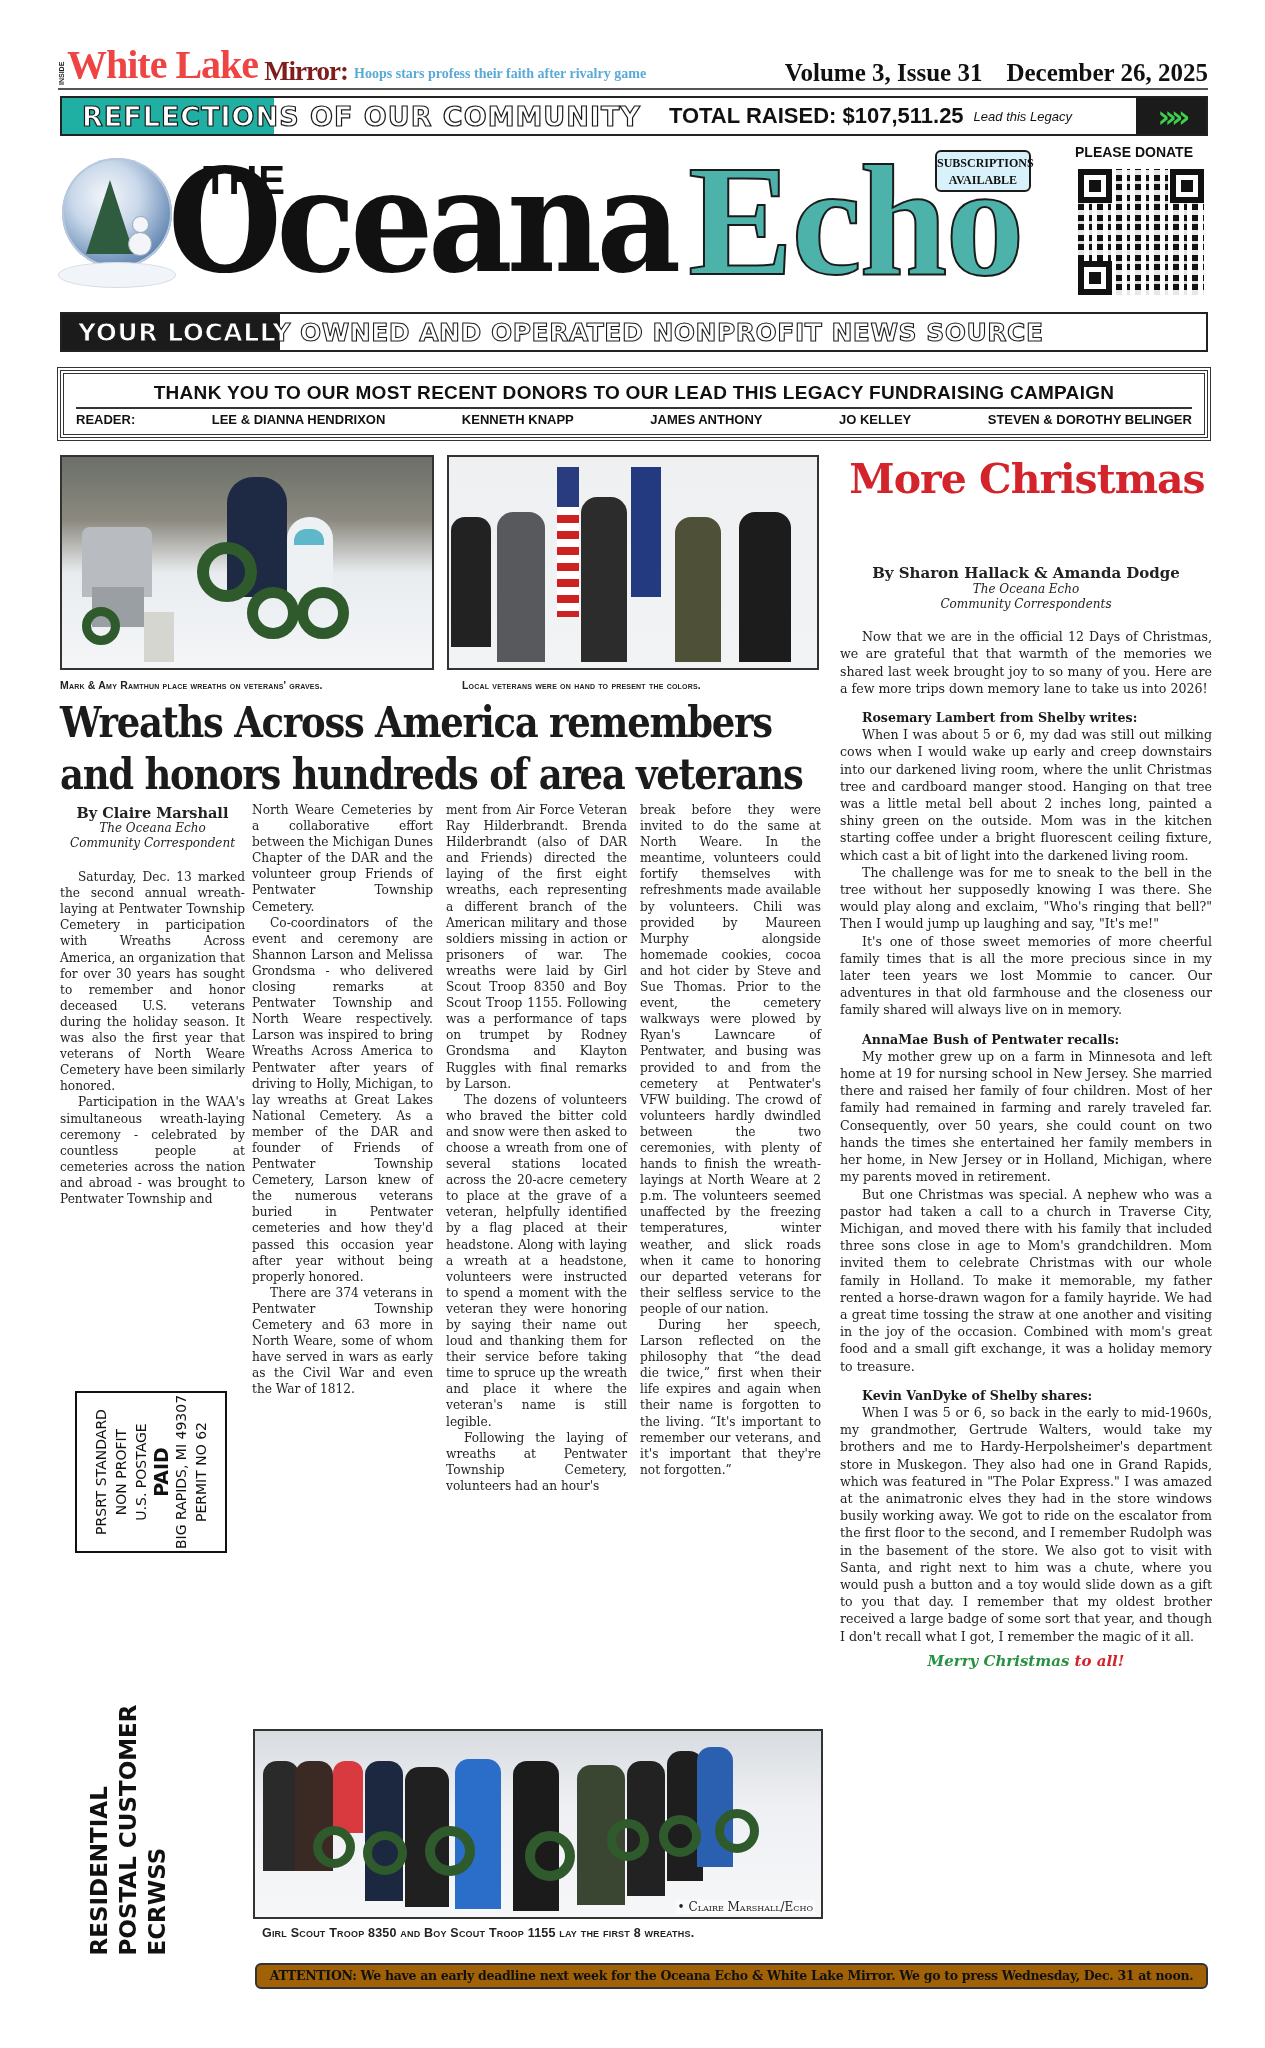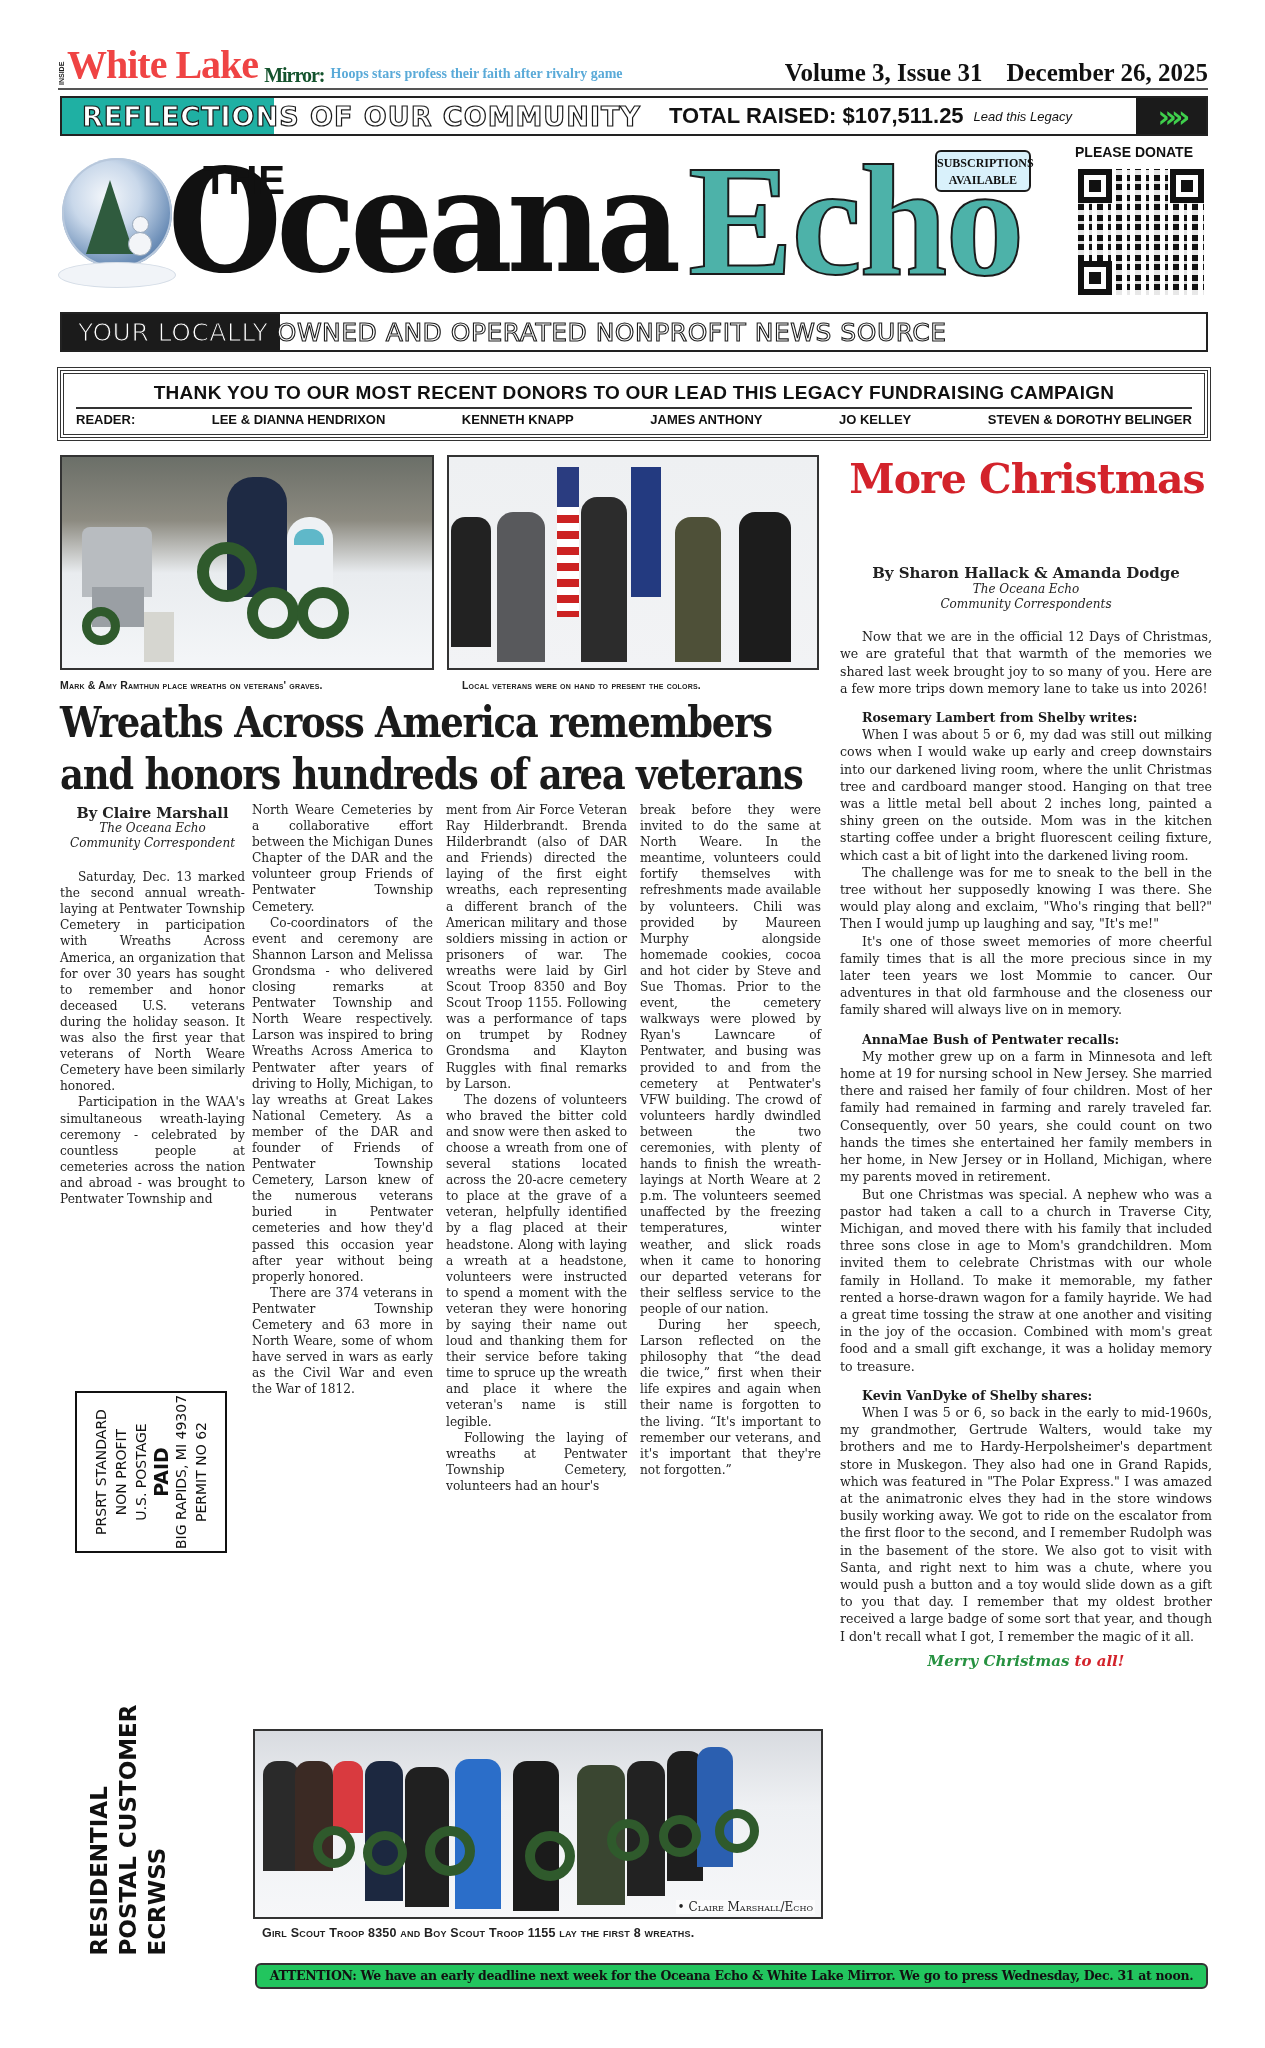--- a/index.html
+++ b/index.html
@@ -3,21 +3,21 @@
 <meta charset="utf-8">
 <style>
   * { box-sizing: border-box; margin: 0; padding: 0; }
   html, body { width: 1265px; height: 2048px; background: #ffffff; overflow: hidden; }
   body { position: relative; font-family: "DejaVu Serif", serif; color: #1b1b1b; }
 
   
   .topstrip { position: absolute; left: 58px; top: 54px; width: 1150px; height: 36px; display: flex; align-items: flex-end; border-bottom: 2px solid #555; padding-bottom: 3px; }
   .inside-tag { font-family: "Liberation Sans", sans-serif; font-size: 7px; font-weight: bold; writing-mode: vertical-rl; transform: rotate(180deg); margin-right: 2px; line-height: 1; height: 28px; }
   .wlm-white { font-family: "Liberation Serif", serif; font-weight: bold; font-size: 40px; color: #ef4444; letter-spacing: -1px; line-height: 1; }
-  .wlm-mirror { font-family: "Liberation Serif", serif; font-weight: bold; font-size: 20px; color: #14532d; letter-spacing: -1px; line-height: 1; margin-left: 6px; }
+  .wlm-mirror { font-family: "Liberation Serif", serif; font-weight: bold; font-size: 27px; color: #7f1d1d; letter-spacing: -1px; line-height: 1; margin-left: 6px; }
   .wlm-teaser { font-family: "Liberation Serif", serif; font-size: 14px; color: #5aaad8; margin-left: 6px; padding-bottom: 3px; font-weight: bold; }
   .vol { font-family: "Liberation Serif", serif; font-size: 25px; color: #111; margin-left: auto; line-height: 1; font-weight: bold; }
   .date { font-family: "Liberation Serif", serif; font-size: 25px; color: #111; margin-left: 24px; line-height: 1; font-weight: bold; }
 
   
   .reflect { position: absolute; left: 60px; top: 96px; width: 1148px; height: 40px; border: 2px solid #222; display: flex; align-items: center; background: linear-gradient(to right, #1fb0a3 0, #1fb0a3 212px, #ffffff 212px); overflow: hidden; }
   .reflect-title { font-family: "DejaVu Sans", sans-serif; font-weight: bold; font-size: 27px; color: #fff; -webkit-text-stroke: 1.2px #1b1b1b; letter-spacing: 1px; margin-left: 20px; white-space: nowrap; }
   .raised { font-family: "Liberation Sans", sans-serif; font-weight: bold; font-size: 22px; color: #111; margin-left: 28px; white-space: nowrap; }
   .legacy { font-family: "Liberation Sans", sans-serif; font-style: italic; font-size: 13px; color: #111; margin-left: 10px; white-space: nowrap; }
   .chevrons { margin-left: auto; height: 100%; width: 70px; background: #1b1b1b; display: flex; align-items: center; justify-content: center; color: #3fcf4c; font-size: 30px; font-weight: bold; font-family: "DejaVu Sans", sans-serif; letter-spacing: -6px; }
@@ -37,21 +37,21 @@
   .qr { position: absolute; left: 1075px; top: 166px; width: 132px; height: 132px; background:
       repeating-linear-gradient(90deg, #111 0 6px, #fff 6px 11px, #111 11px 14px, #fff 14px 19px),
       #fff; border: 3px solid #fff; outline: 0; }
   .qr::before { content: ""; position: absolute; inset: 0; background: repeating-linear-gradient(0deg, rgba(255,255,255,0.9) 0 5px, transparent 5px 11px, rgba(255,255,255,0.85) 11px 14px, transparent 14px 20px); }
   .qr .finder { position: absolute; width: 34px; height: 34px; border: 6px solid #111; background: #fff; z-index: 2; }
   .qr .finder::after { content: ""; position: absolute; left: 5px; top: 5px; width: 12px; height: 12px; background: #111; }
   .qr .f1 { left: 0; top: 0; } .qr .f2 { right: 0; top: 0; } .qr .f3 { left: 0; bottom: 0; }
 
   
   .tagline { position: absolute; left: 60px; top: 312px; width: 1148px; height: 40px; border: 2px solid #222; display: flex; align-items: center; background: linear-gradient(to right, #1b1b1b 0, #1b1b1b 218px, #ffffff 218px); }
-  .tagline-text { font-family: "DejaVu Sans", sans-serif; font-weight: normal; font-size: 25px; color: #fff; -webkit-text-stroke: 1.1px #1b1b1b; margin-left: 16px; white-space: nowrap; letter-spacing: 0.5px; text-align: right; }
+  .tagline-text { font-family: "DejaVu Sans", sans-serif; font-weight: bold; font-size: 25px; color: #fff; -webkit-text-stroke: 1.1px #1b1b1b; margin-left: 16px; white-space: nowrap; letter-spacing: 0.5px; text-align: right; }
 
   
   .donors { position: absolute; left: 60px; top: 370px; width: 1148px; height: 68px; border: 4px double #333; outline: 1px solid #333; outline-offset: 2px; padding: 8px 12px 0 12px; }
   .donors-title { font-family: "Liberation Sans", sans-serif; font-weight: bold; font-size: 19px; text-align: center; color: #111; padding-bottom: 3px; border-bottom: 2px solid #333; letter-spacing: 0.3px; }
   .donors-row { display: flex; justify-content: space-between; margin-top: 3px; font-family: "Liberation Sans", sans-serif; font-weight: bold; font-size: 13px; color: #111; }
 
   
   .photo { position: absolute; border: 2px solid #333; overflow: hidden; }
   .photo1 { left: 60px; top: 455px; width: 250px; height: 215px; background: linear-gradient(180deg, #6b6f68 0%, #8c8a80 30%, #e9ecef 55%, #f4f6f8 100%); }
   .photo2 { left: 447px; top: 455px; width: 372px; height: 215px; background: linear-gradient(180deg, #eef0f2 0%, #f2f3f5 100%); }
@@ -71,21 +71,21 @@
   
   .indicia { position: absolute; left: 75px; top: 1391px; width: 152px; height: 162px; border: 2px solid #111; display: flex; align-items: center; justify-content: center; }
   .indicia-inner { transform: rotate(-90deg); font-family: "DejaVu Sans", sans-serif; font-size: 14px; line-height: 20px; text-align: center; white-space: nowrap; color: #111; }
   .indicia-inner .paid { font-weight: bold; font-size: 19px; }
   .resident { position: absolute; left: 78px; top: 1700px; width: 100px; height: 260px; }
   .resident-inner { position: absolute; left: 50%; top: 50%; transform: translate(-50%,-50%) rotate(-90deg); font-family: "DejaVu Sans", sans-serif; font-weight: bold; font-size: 23px; line-height: 29px; white-space: nowrap; color: #111; }
 
   
   .photo3 { left: 253px; top: 1729px; width: 570px; height: 190px; background: linear-gradient(180deg, #d8dbe0 0%, #eef0f3 40%, #f6f7f9 100%); }
   .photo-credit { position: absolute; right: 6px; bottom: 3px; font-family: "DejaVu Serif", serif; font-size: 12px; color: #222; font-variant: small-caps; background: rgba(255,255,255,0.6); padding: 0 2px; }
-  .attention { position: absolute; left: 255px; top: 1963px; width: 953px; height: 26px; background: #22c55e; border: 2px solid #333; border-radius: 6px; font-family: "DejaVu Serif", serif; font-weight: bold; font-size: 12.5px; line-height: 22px; text-align: center; color: #111; letter-spacing: -0.3px; white-space: nowrap; overflow: hidden; }
+  .attention { position: absolute; left: 255px; top: 1963px; width: 953px; height: 26px; background: #a16207; border: 2px solid #333; border-radius: 6px; font-family: "DejaVu Serif", serif; font-weight: bold; font-size: 12.5px; line-height: 22px; text-align: center; color: #111; letter-spacing: -0.3px; white-space: nowrap; overflow: hidden; }
 
   
   .xmas-title { position: absolute; left: 836px; top: 452px; width: 382px; text-align: center; font-family: "DejaVu Serif", serif; font-weight: bold; font-size: 41px; line-height: 55px; letter-spacing: -1px; }
   .xmas-title .red { color: #d3232b; display: block; }
   .xmas-title .green { color: #279241; display: block; }
   .rcol { position: absolute; left: 840px; width: 372px; font-family: "DejaVu Serif", serif; font-size: 12.6px; line-height: 17.2px; color: #222; text-align: justify; }
   .rcol p { text-indent: 22px; }
   .rcol .sub { font-weight: bold; margin-top: 12px; text-indent: 22px; color: #1b1b1b; }
   .merry { text-align: center !important; text-indent: 0 !important; font-weight: bold; font-style: italic; font-size: 15px; margin-top: 8px; }
   .merry .g { color: #279241; } .merry .r { color: #d3232b; }

